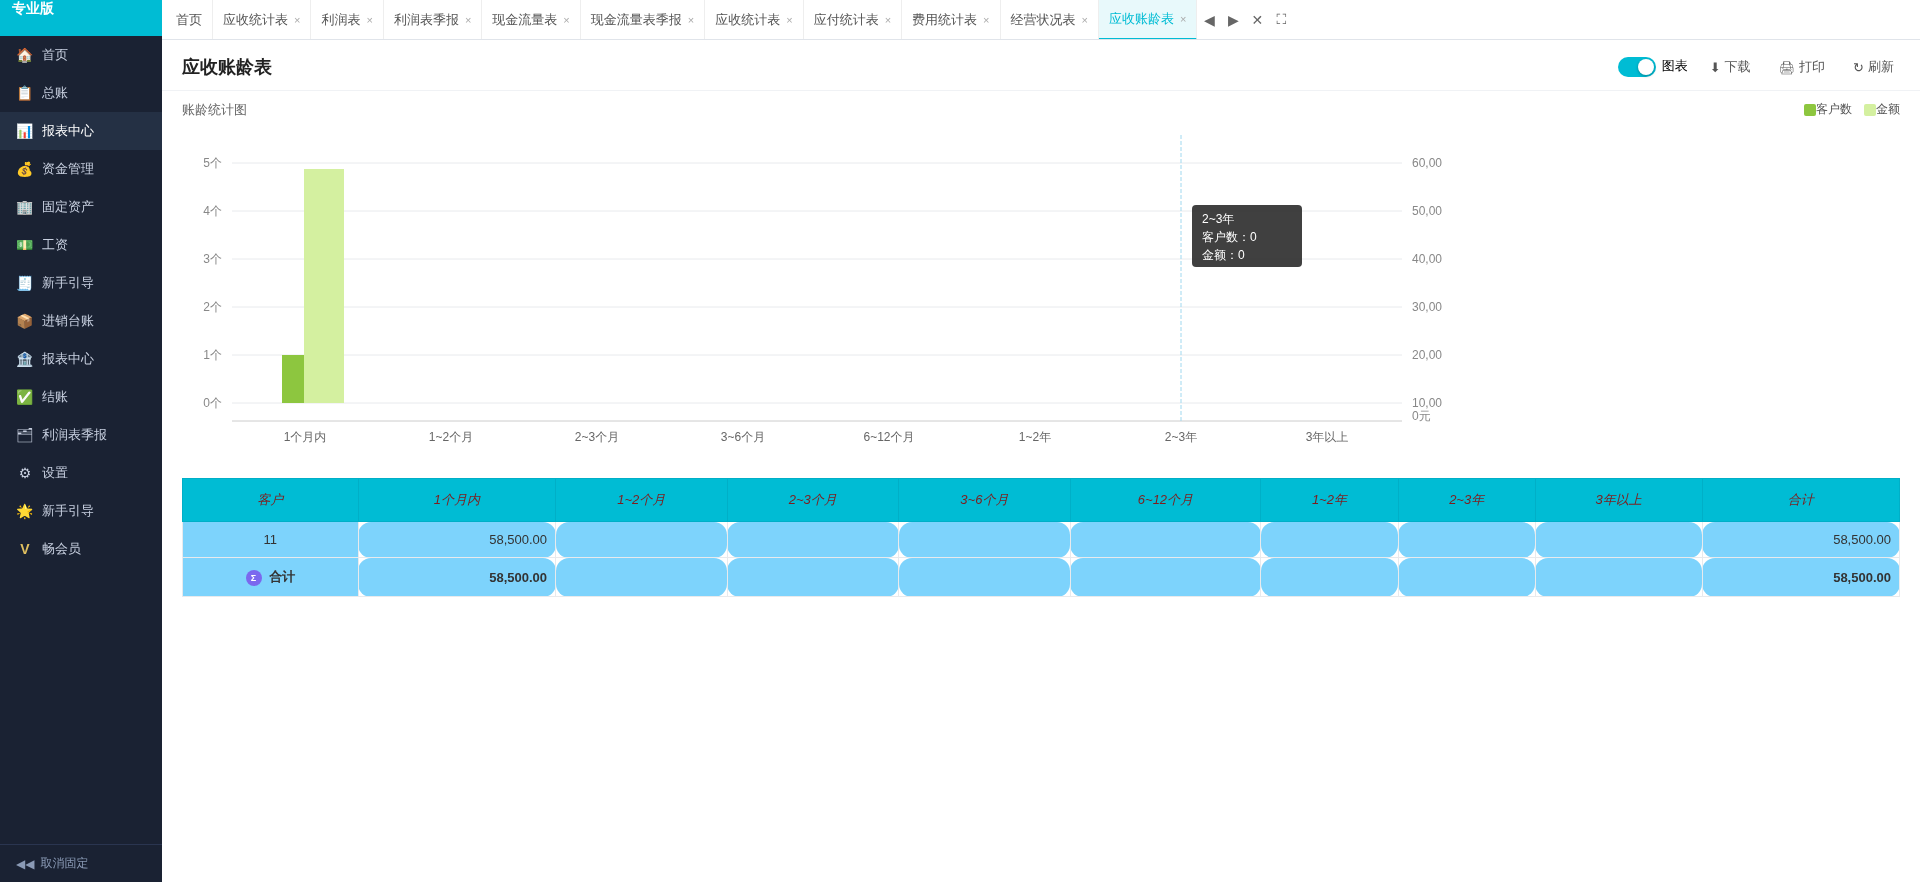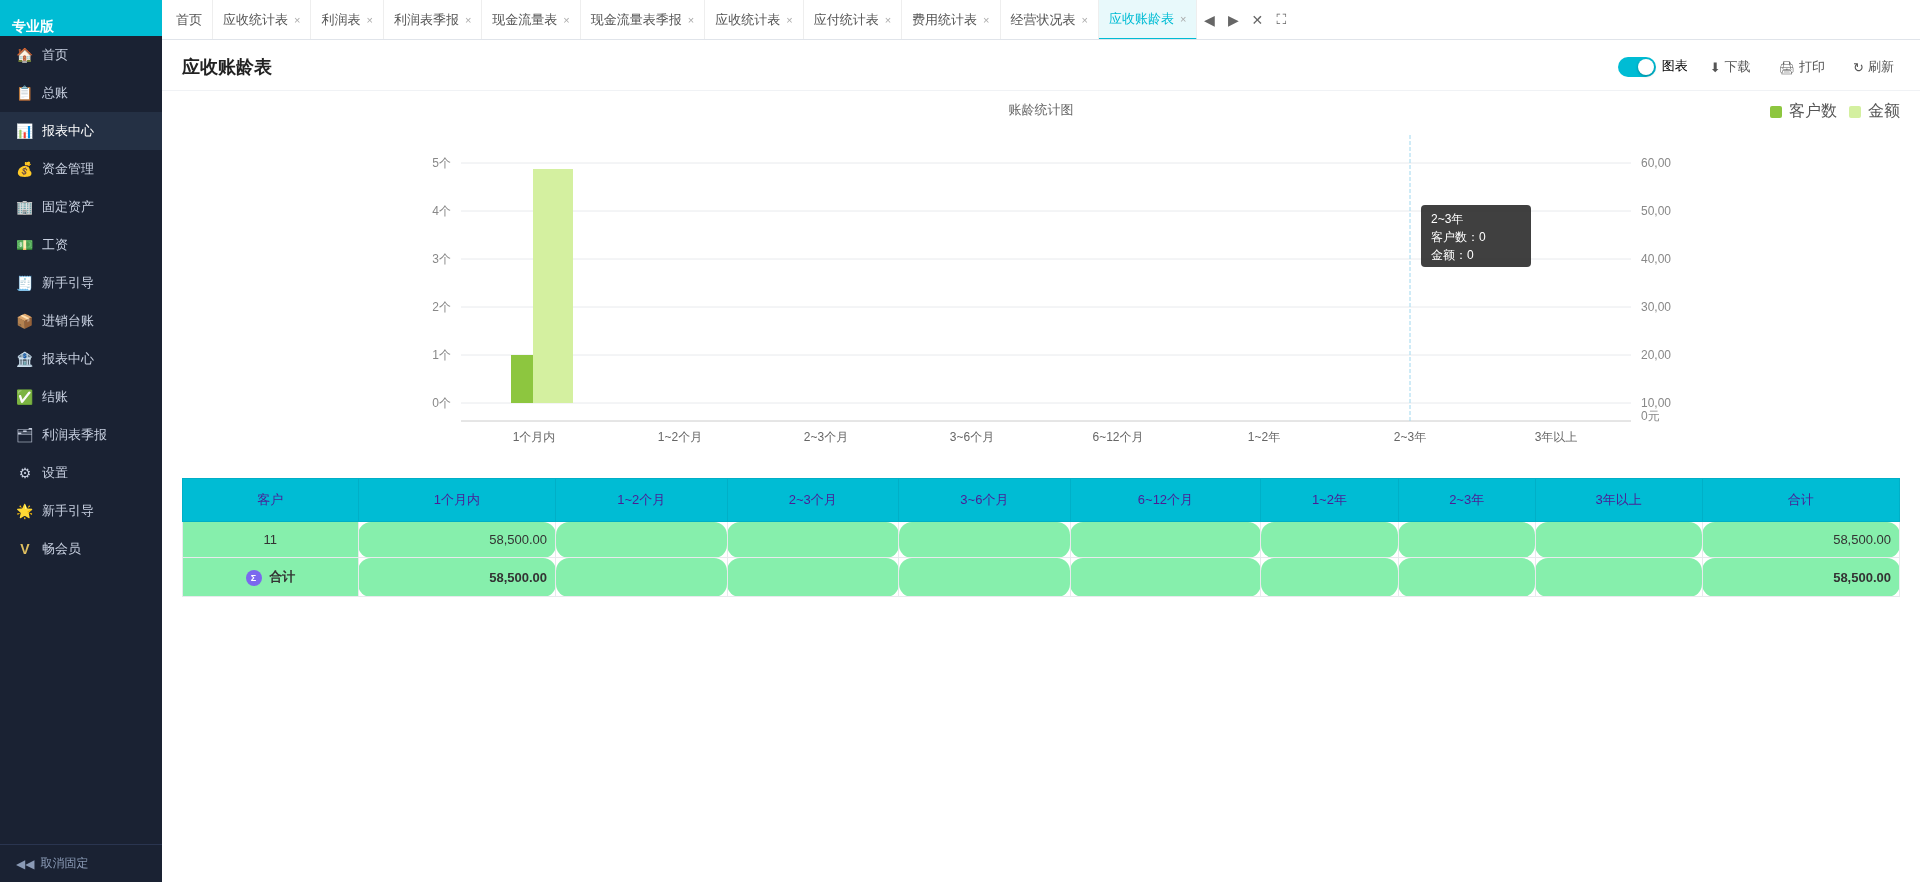--- a/index.html
+++ b/index.html
@@ -12,21 +12,21 @@
       color: #c8d0e0;
       display: flex;
       flex-direction: column;
       flex-shrink: 0;
       height: 100%;
     }
     .sidebar-logo {
       background: #00bcd4;
       height: 36px;
       display: flex;
-      align-items: flex-end;
+      align-items: flex-start;
       padding: 0 12px;
       color: white;
       font-size: 14px;
       font-weight: bold;
     }
     .sidebar-item {
       display: flex;
       align-items: center;
       padding: 10px 16px;
       cursor: pointer;
@@ -162,44 +162,45 @@
     }
     .chart-title { font-size: 13px; color: #666; margin-bottom: 6px; }
     .chart-legend {
       position: absolute;
       top: 10px;
       right: 20px;
       display: flex;
       align-items: center;
       gap: 12px;
     }
-    .legend-item { display: flex; align-items: center; gap: 7px; font-size: 16px; color: #555; }
+    .legend-item { display: flex; align-items: center; gap: 0; font-size: 12px; color: #555; }
     .legend-dot { width: 12px; height: 12px; border-radius: 2px; }
 
     .chart-svg-wrapper { position: relative; }
 
     
     .data-table {
       margin: 0 20px 20px 20px;
       border-collapse: collapse;
       width: calc(100% - 40px);
       font-size: 13px;
     }
     .data-table thead tr {
       background: #00bcd4;
-      color: #4c1d95;
+      color: #7f1d1d;
+      font-style: italic;
     }
     .data-table thead th {
       padding: 12px 8px;
       text-align: center;
       font-weight: normal;
       border: 1px solid #00afc7;
     }
     .data-table tbody tr {
-      background: #86efac;
+      background: #7dd3fc;
     }
     .data-table tbody td {
       padding: 10px 8px;
       text-align: center;
       border: 1px solid #e8eaed;
       color: #333;
     }
     .data-table tbody td.num { text-align: right; border-radius: 13px; }
     .data-table tbody tr.total-row { font-weight: bold; padding-left: 16px; }
     .total-icon {
@@ -358,21 +359,21 @@
           <span>🖨</span>
           <span>打印</span>
         </div>
         <div class="action-btn">
           <span>↻</span>
           <span>刷新</span>
         </div>
       </div>
     </div>
 
-    <div class="chart-container" style="position:relative;text-align:center;">
+    <div class="chart-container" style="position:relative;">
       <div class="chart-title">账龄统计图</div>
       <div class="chart-legend">
         <div class="legend-item">
           <div class="legend-dot" style="background:#8dc63f;"></div>
           <span>客户数</span>
         </div>
         <div class="legend-item">
           <div class="legend-dot" style="background:#d4f0a0;"></div>
           <span>金额</span>
         </div>

